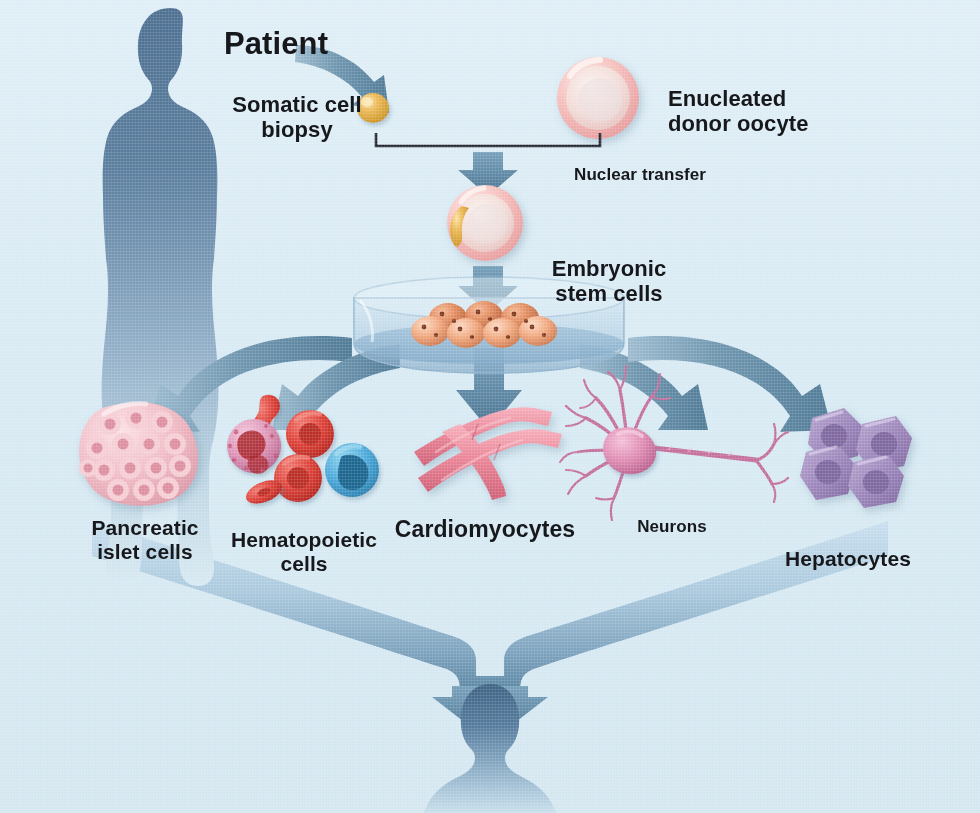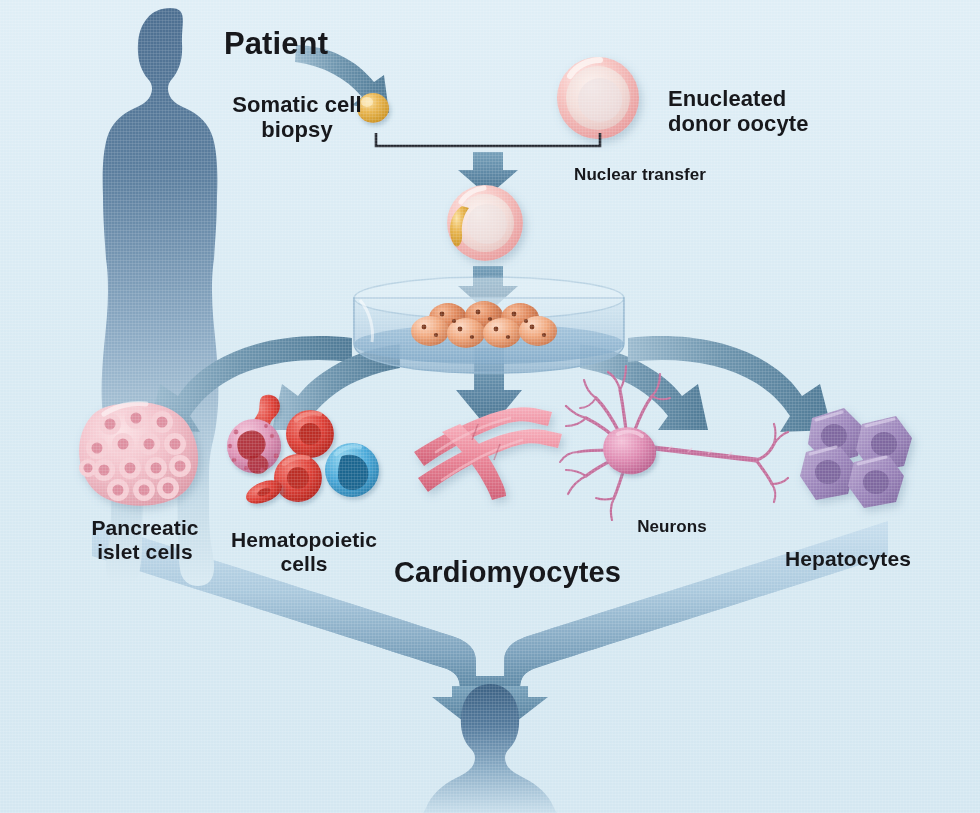--- a/index.html
+++ b/index.html
@@ -41,21 +41,21 @@
     white-space: pre-line;
     z-index: 40;
   }
   .lbl-patient        { left: 200px; top: 26px;  font-size: 31px; margin-left: 24px; }
   .lbl-somatic        { left: 212px; top: 92px;  font-size: 22px; text-align: center; width: 170px; }
   .lbl-oocyte         { left: 668px; top: 86px;  font-size: 22px; text-align: left; }
   .lbl-nuclear        { left: 531px; top: 165px; font-size: 17px; margin-left: 43px; }
   .lbl-embryonic      { left: 525px; top: 256px; font-size: 22px; text-align: center; width: 168px; }
   .lbl-pancreatic     { left: 58px;  top: 516px; font-size: 21px; text-align: center; width: 174px; }
   .lbl-hemato         { left: 216px; top: 528px; font-size: 21px; text-align: center; width: 176px; }
-  .lbl-cardio         { left: 394px; top: 516px; font-size: 29px; text-align: center; width: 182px; margin-top: 40px; }
+  .lbl-cardio         { left: 394px; top: 516px; font-size: 23px; text-align: center; width: 182px; }
   .lbl-neurons        { left: 612px; top: 517px; font-size: 17px; text-align: center; width: 120px; }
   .lbl-hepato         { left: 772px; top: 547px; font-size: 21px; text-align: center; width: 152px; }
 </style>
 </head>
 <body>
 
 <div id="stage">
 
   <svg class="svg-layer" viewBox="0 0 980 813">
     <defs>
@@ -624,20 +624,22 @@
                C 518,698 507,684 490,684 Z" fill="url(#gRecipient)"></path>
     </g>
   </svg>
 
   <div class="lbl lbl-patient">Patient</div>
   <div class="lbl lbl-somatic">Somatic cell
 biopsy</div>
   <div class="lbl lbl-oocyte">Enucleated
 donor oocyte</div>
   <div class="lbl lbl-nuclear">Nuclear transfer</div>
+  <div class="lbl lbl-embryonic">Embryonic
+stem cells</div>
 
   <div class="lbl lbl-pancreatic">Pancreatic
 islet cells</div>
   <div class="lbl lbl-hemato">Hematopoietic
 cells</div>
   <div class="lbl lbl-cardio">Cardiomyocytes</div>
   <div class="lbl lbl-neurons">Neurons</div>
   <div class="lbl lbl-hepato">Hepatocytes</div>
 
 </div>

